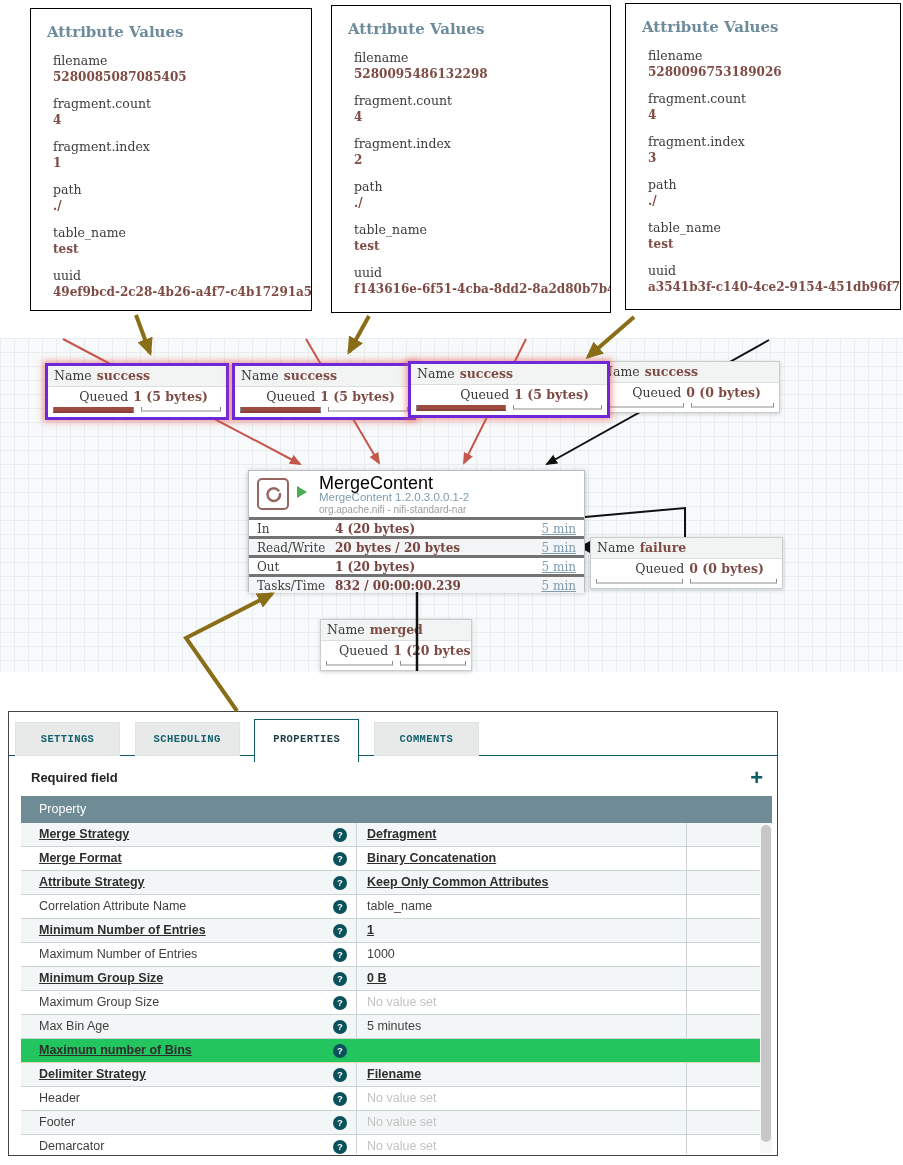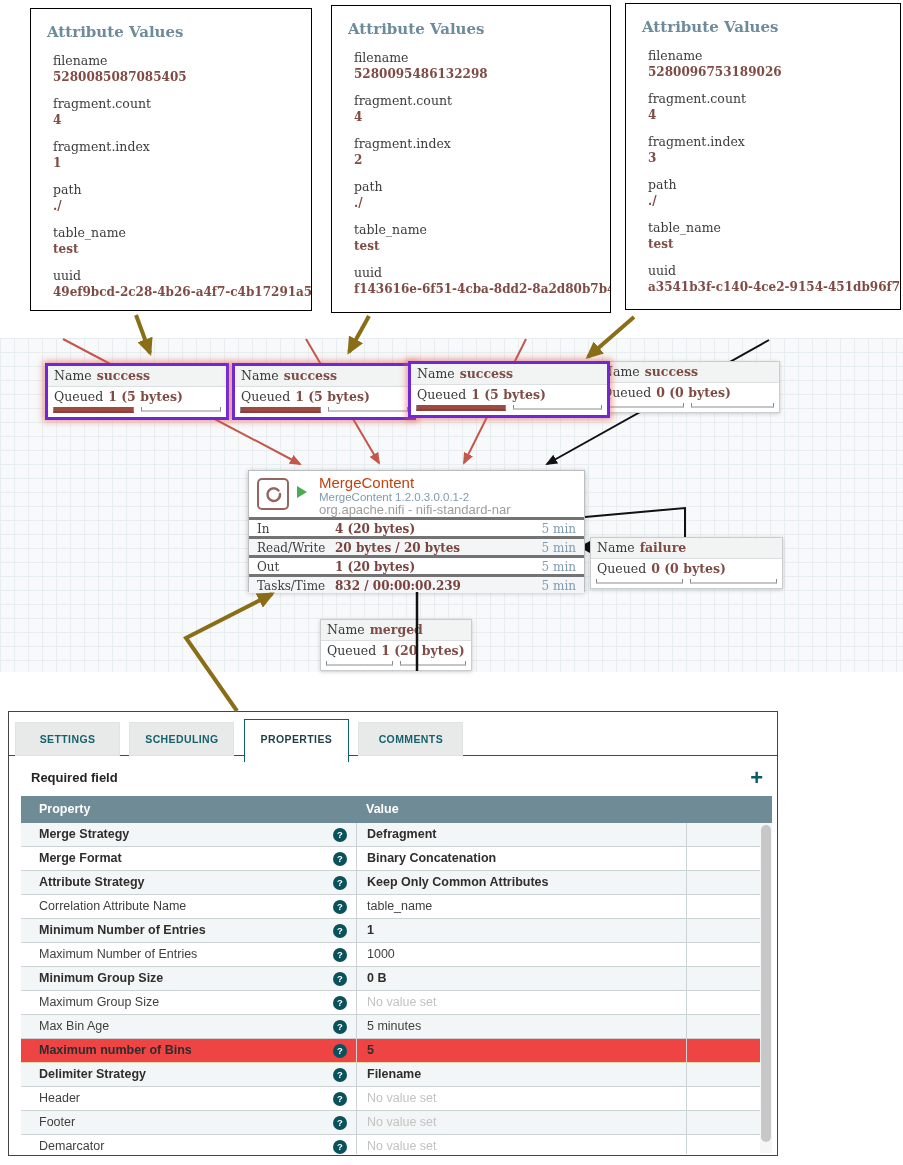--- a/index.html
+++ b/index.html
@@ -30,22 +30,22 @@
   #flow-lines{z-index:2;}
   #overlay-arrows{z-index:9;}
 
   
   .conn{position:absolute;background:#fff;border:1px solid #c9cdd0;
       box-shadow:0 1px 4px rgba(0,0,0,.18);z-index:3;box-sizing:border-box;
       font-family:"DejaVu Serif",serif;font-size:12.5px;}
   .conn.selected{border:3px solid #6d28d9;box-shadow:0 0 6px 2px rgba(229,86,71,.55);}
   .conn-name{background:#f2f3f3;padding:2px 6px 1px;border-bottom:1px solid #dcdfe1;
       color:#3a3a3a;height:17px;line-height:16px;white-space:nowrap;overflow:hidden;}
-  .conn-queued{padding:2px 6px 1px;color:#3a3a3a;height:16px;line-height:15px;
-      white-space:nowrap;overflow:hidden;}
+  .conn-queued{padding:2px 18px 1px;color:#3a3a3a;height:16px;line-height:15px;
+      white-space:nowrap;overflow:hidden;text-align:right;}
   .conn .v{color:#7f4c45;font-weight:bold;margin-left:5px;}
   .conn-bars{display:flex;gap:7px;padding:1px 5px 4px;}
   .bar{flex:1;height:3px;border-left:1px solid #8a8a8a;border-right:1px solid #8a8a8a;
       border-bottom:2px solid #c6c6c6;}
   .conn.selected .bar.b1{background:#9d4a42;border-bottom-color:#8c4038;height:4px;}
   #conn-1{left:45px;top:363px;width:184px;}
   #conn-2{left:232px;top:363px;width:184px;}
   #conn-3{left:408px;top:361px;width:202px;z-index:4;}
   #conn-4{left:595px;top:361px;width:185px;z-index:3;}
   #conn-failure{left:590px;top:537px;width:193px;}
@@ -56,63 +56,63 @@
       background:#fff;border:1px solid #b9bec1;box-shadow:0 1px 5px rgba(0,0,0,.25);
       z-index:3;box-sizing:border-box;}
   .proc-header{height:46px;position:relative;}
   .proc-icon{position:absolute;left:8px;top:7px;width:28px;height:28px;
       border:2px solid #96655f;border-radius:5px;display:flex;align-items:center;
       justify-content:center;}
   .proc-play{position:absolute;left:48px;top:15px;width:0;height:0;
       border-left:10px solid #4cab54;border-top:6px solid transparent;
       border-bottom:6px solid transparent;}
   .proc-titles{position:absolute;left:70px;top:4px;line-height:13px;}
-  .proc-name{font-size:15px;color:#c2410c;line-height:16px;}
+  .proc-name{font-size:18px;color:#000000;line-height:16px;}
   .proc-type{font-size:11.5px;color:#7e9bb0;line-height:13px;}
-  .proc-bundle{font-size:13px;color:#9d9d9d;line-height:12px;}
+  .proc-bundle{font-size:10px;color:#9d9d9d;line-height:12px;}
   .stat-row{display:flex;height:19px;line-height:18px;padding:0 8px;
       font-family:"DejaVu Serif",serif;font-size:12px;border-top:3px solid #737373;
       box-sizing:border-box;background:#fff;}
   #proc-stats .stat-row:nth-child(even){background:#f3f5f6;}
   .stat-label{width:78px;color:#404040;}
   .stat-value{flex:1;color:#77443f;font-weight:bold;white-space:nowrap;}
-  .stat-window{color:#7e9bb0;}
+  .stat-window{color:#7e9bb0;text-decoration:underline;}
 
   
   #dialog{position:absolute;left:8px;top:711px;width:770px;height:445px;
       background:#fff;border:1px solid #444;box-sizing:border-box;overflow:hidden;z-index:4;}
-  .tabs{position:relative;height:47px;padding:7px 0 0 6px;box-sizing:border-box;}
+  .tabs{position:relative;height:47px;padding:7px 0 0 6px;box-sizing:border-box;font-family:Liberation Mono, monospace;}
   .tabs::after{content:"";position:absolute;left:0;right:0;top:43px;height:1px;
       background:#0f5e67;}
   .tab{position:relative;display:inline-block;width:103px;margin-right:5px;
       text-align:center;font-size:10.5px;font-weight:bold;letter-spacing:.4px;
       color:#15626c;background:#e8eaea;border:1px solid #dfe3e3;
       padding:10px 0;margin-top:3px;vertical-align:top;z-index:1;cursor:default;}
   .tab.active{background:#fff;border:1px solid #0f5e67;border-bottom:none;
       margin-top:0;padding:13px 0 17px;z-index:2;color:#1d3f45;}
   .req-row{display:flex;align-items:center;justify-content:space-between;
       height:37px;padding:0 14px 0 22px;}
   .req-label{font-weight:bold;font-size:13px;color:#242424;}
   .add-btn{color:#0a5c66;font-size:22px;font-weight:bold;line-height:20px;cursor:pointer;}
 
   .props-table{position:absolute;left:12px;right:5px;top:84px;bottom:1px;}
   .thead{display:flex;height:27px;line-height:27px;background:#6f8b96;color:#fff;
-      font-weight:bold;font-size:12.5px;}
+      font-weight:normal;font-size:12.5px;flex-direction:column;}
   .th1{width:335px;padding-left:18px;box-sizing:border-box;}
   .th2{padding-left:10px;}
   .tbody{position:absolute;top:27px;left:0;right:0;bottom:0;overflow:hidden;}
   .trow{display:flex;height:24px;line-height:23px;border-bottom:1px solid #ccd3d7;
       font-size:12.5px;color:#3f3f3f;box-sizing:border-box;background:#fff;
       margin-right:12px;}
   .tbody .trow:nth-child(odd){background:#f3f6f7;}
-  .tbody .trow.hl{background:#ef4444;border-bottom-color:#e3d9ae;}
+  .tbody .trow.hl{background:#22c55e;border-bottom-color:#e3d9ae;flex-direction:column;}
   .cell-prop{width:335px;display:flex;align-items:center;box-sizing:border-box;
       padding-left:18px;}
   .cell-prop .pname{flex:1;white-space:nowrap;overflow:hidden;}
-  .trow.req .pname,.trow.req .vtext{font-weight:bold;color:#2e2e2e;}
+  .trow.req .pname,.trow.req .vtext{font-weight:bold;color:#2e2e2e;text-decoration:underline;}
   .help{width:14px;height:14px;border-radius:50%;background:#0a525b;color:#fff;
       font-size:9.5px;font-weight:bold;text-align:center;line-height:14px;
       margin-right:9px;flex:none;cursor:pointer;font-family:"Liberation Sans",sans-serif;}
   .cell-val{width:330px;border-left:1px solid #ccd3d7;padding-left:10px;
       box-sizing:border-box;white-space:nowrap;overflow:hidden;}
   .cell-val.nv .vtext{color:#c2c2c2;font-weight:normal;}
   .cell-extra{flex:1;border-left:1px solid #ccd3d7;}
   .vscroll{position:absolute;right:0;top:27px;bottom:1px;width:12px;background:#f6f6f6;}
   .vthumb{position:absolute;left:1px;right:1px;top:2px;height:96%;background:#c7c7c7;
       border-radius:6px;}

